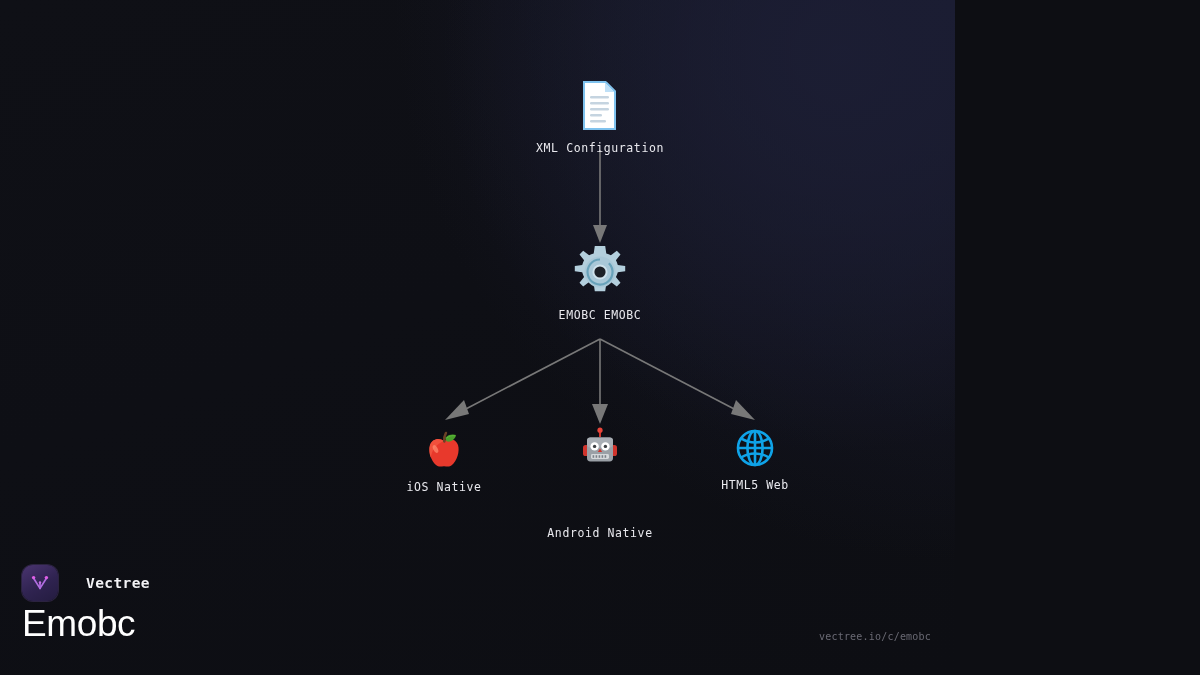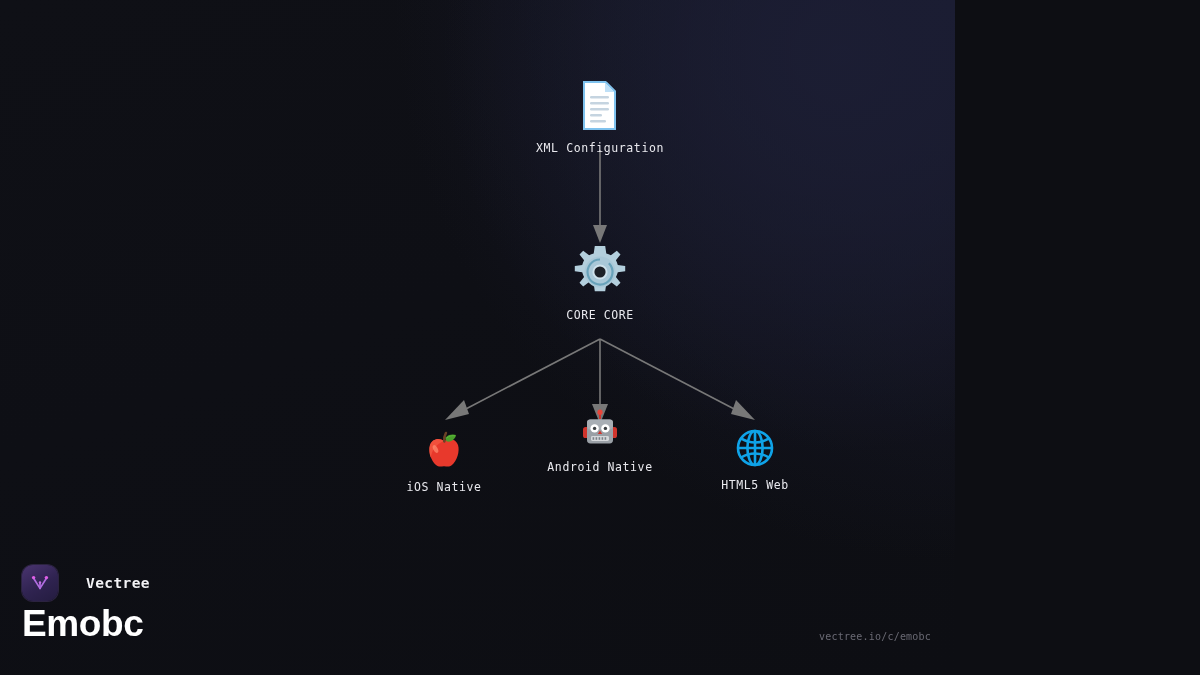--- a/index.html
+++ b/index.html
@@ -52,21 +52,21 @@
     font-size: 11.5px;
     letter-spacing: 0.6px;
     color: #e9e9ee;
     white-space: nowrap;
     text-align: center;
   }
 
   #node-xml   { left: 600px; top: 80px; }
   #node-core  { left: 600px; top: 245px; }
   #node-ios   { left: 444px; top: 429px; }
-  #node-droid { left: 600px; top: 409px; }
+  #node-droid { left: 600px; top: 427px; gap: 48px; }
   #node-web   { left: 755px; top: 427px; }
 
   
   #footer {
     position: absolute;
     left: 0;
     right: 0;
     bottom: 0;
     height: 118px;
   }
@@ -93,21 +93,21 @@
     font-size: 14.5px;
     font-weight: bold;
     color: #f2f2f5;
     letter-spacing: 0.4px;
   }
   #page-title {
     position: absolute;
     left: 22px;
     top: 46px;
     font-size: 37px;
-    font-weight: bold;
+    font-weight: normal;
     color: #ffffff;
     letter-spacing: -0.4px;
   }
   #footer-url {
     position: absolute;
     right: 24px;
     bottom: 33px;
     font-family: "DejaVu Sans Mono", "Liberation Mono", monospace;
     font-size: 10px;
     color: #6a6a74;
@@ -166,21 +166,21 @@
       <svg width="54" height="54" viewBox="0 0 54 54">
         <g fill="#b3cfdd">
           <path d="M27 1 l5.2 0 1.1 7.4 a19 19 0 0 1 4.6 1.9 l5.9-4.6 3.7 3.7 -4.6 5.9 a19 19 0 0 1 1.9 4.6 l7.4 1.1 0 5.2 -7.4 1.1 a19 19 0 0 1-1.9 4.6 l4.6 5.9 -3.7 3.7 -5.9-4.6 a19 19 0 0 1-4.6 1.9 l-1.1 7.4 -5.2 0 -5.2 0 -1.1-7.4 a19 19 0 0 1-4.6-1.9 l-5.9 4.6 -3.7-3.7 4.6-5.9 a19 19 0 0 1-1.9-4.6 l-7.4-1.1 0-5.2 7.4-1.1 a19 19 0 0 1 1.9-4.6 l-4.6-5.9 3.7-3.7 5.9 4.6 a19 19 0 0 1 4.6-1.9 l1.1-7.4 z"></path>
         </g>
         <circle cx="27" cy="27" r="15.5" fill="#a9c8d8"></circle>
         <path d="M27 14.5 a12.5 12.5 0 1 0 8.9 3.7" fill="none" stroke="#5d9bb5" stroke-width="2.2" opacity="0.85"></path>
         <circle cx="27" cy="27" r="7.6" fill="#cfe2ec"></circle>
         <circle cx="27" cy="27" r="5.6" fill="#1d2128"></circle>
       </svg>
     </span>
-    <span class="node-label">CORE CORE</span>
+    <span class="node-label">EMOBC EMOBC</span>
   </div>
 
   <div class="node" id="node-ios">
     <span class="node-icon">
       <svg width="42" height="42" viewBox="0 0 42 42">
         <path d="M21 12 c-5 -4 -12 -2 -14 4 c-2 6 1 16 6 20 c3 2.4 5 1.2 8 1.2 c3 0 5 1.2 8 -1.2 c5 -4 8 -14 6 -20 c-2 -6 -9 -8 -14 -4 z" fill="#e8392c"></path>
         <path d="M21 12 c-5 -4 -12 -2 -14 4 c-1.2 3.6 -0.8 8.6 0.8 12.8 c1 -7 4 -13 13.2 -16.8 z" fill="#f2553f" opacity="0.85"></path>
         <ellipse cx="12.5" cy="20" rx="2.2" ry="4.2" fill="#ff8a6e" opacity="0.75" transform="rotate(-28 12.5 20)"></ellipse>
         <path d="M21.3 12.4 c-0.4 -3.4 0.3 -6 1.6 -8.4" fill="none" stroke="#6b4226" stroke-width="2.6" stroke-linecap="round"></path>
         <path d="M22.6 8.4 c3.4 -3.4 8 -3.2 10.4 -2.4 c-0.6 3.6 -4.2 7.2 -8.6 6.6 c-1.2 -0.2 -1.8 -2 -1.8 -4.2 z" fill="#49a02c"></path>

